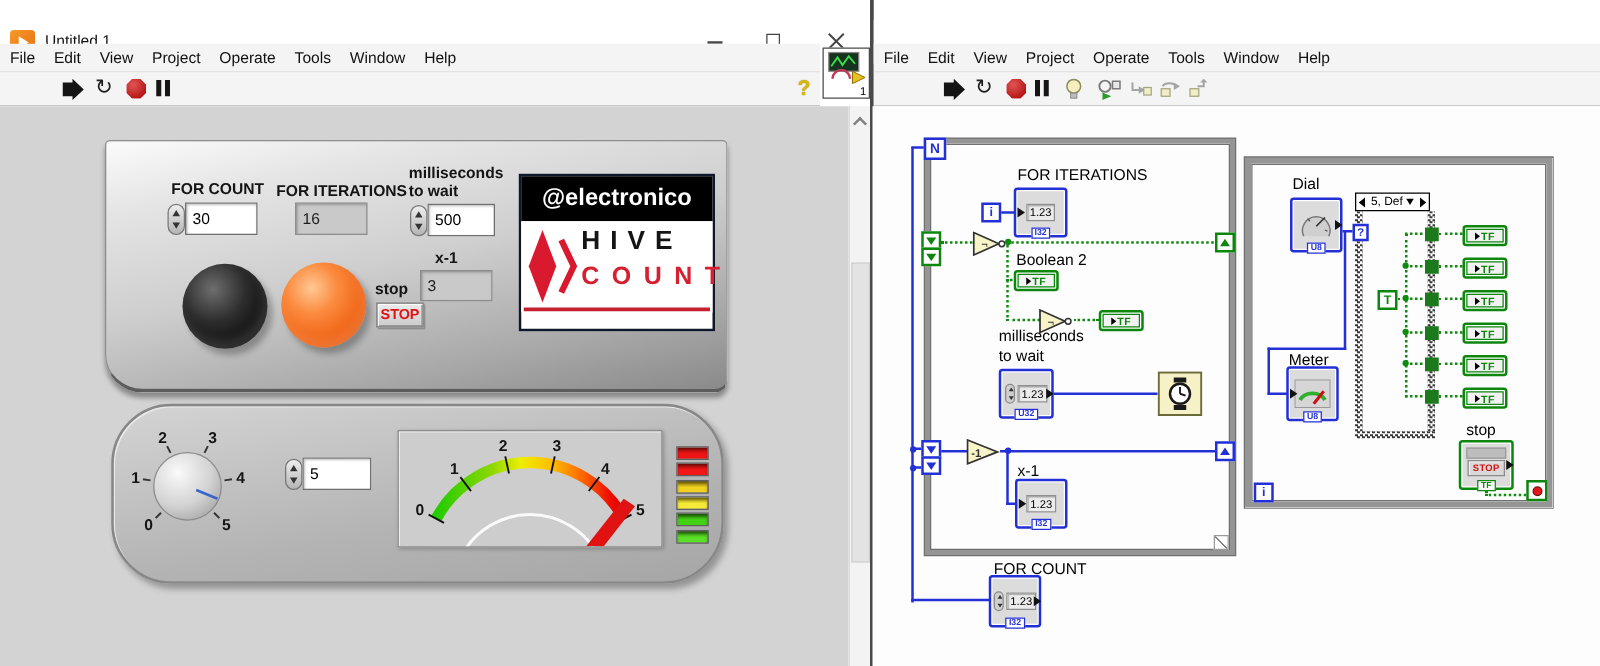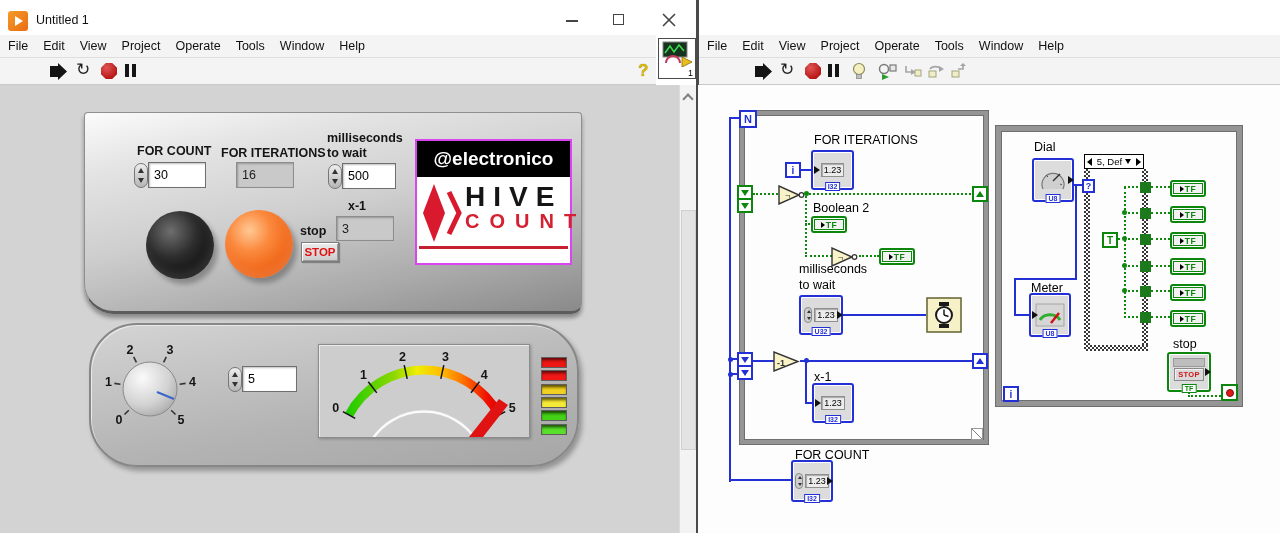--- a/index.html
+++ b/index.html
@@ -1,21 +1,21 @@
 <!DOCTYPE html>
 <html><head>
 <meta charset="utf-8">
 <style>
   * { box-sizing: border-box; margin:0; padding:0; }
   html,body { width:1280px; height:533px; overflow:hidden; font-family:"Liberation Sans",sans-serif; }
   .screen { position:relative; width:1280px; height:533px; background:#fff; overflow:hidden; }
   .abs { position:absolute; }
 
   
-  .titlebar { position:absolute; top:3px; height:35px; background:#fff; }
+  .titlebar { position:absolute; top:16px; height:35px; background:#fff; }
   .menubar  { position:absolute; top:35px; height:23px; background:#f4f4f4; border-bottom:1px solid #dedede;
               display:flex; align-items:center; gap:15px; padding-left:8px; }
   .toolbar  { position:absolute; top:58px; height:27px; background:#f4f4f4; border-bottom:1px solid #c9c9c9; }
   .menu-item { font-size:12.5px; color:#111; cursor:default; }
   .win-title { position:absolute; top:10px; font-size:12.5px; color:#111; white-space:nowrap; }
   .lv-icon { position:absolute; width:20px; height:20px; border-radius:3px;
              background:linear-gradient(135deg,#f59a28,#e96d12); }
   .lv-icon::before { content:""; position:absolute; left:7px; top:5px; width:0; height:0;
              border-left:8px solid #fff; border-top:5px solid transparent; border-bottom:5px solid transparent; }
 
@@ -60,25 +60,25 @@
 
   .led { position:absolute; width:68px; height:68px; border-radius:50%;
          box-shadow:4px 5px 5px rgba(0,0,0,0.28), inset -3px -6px 8px rgba(255,255,255,0.15); }
   .led-black  { background:radial-gradient(circle at 36% 30%,#6e6e6e 0%,#2d2d2d 40%,#0a0a0a 78%,#000 100%); }
   .led-orange { background:radial-gradient(circle at 36% 30%,#ffc894 0%,#fb8a3e 32%,#ee5f10 70%,#c74c07 100%); }
 
   .stop-btn { position:absolute; background:linear-gradient(#ececec,#cbcbcb); border:1px solid #7d7d7d;
               box-shadow:inset 1px 1px 0 #fff, inset -1px -1px 0 #9a9a9a, 1px 1px 1px rgba(0,0,0,0.3);
               color:#e01212; font-weight:700; font-size:11.5px; display:flex; align-items:center; justify-content:center; }
 
-  .logo { position:absolute; left:415px; top:139px; width:157px; height:126px; border:2px solid #d946ef; background:#fff; }
+  .logo { position:absolute; left:415px; top:139px; width:157px; height:126px; border:2px solid #0f172a; background:#fff; }
   .logo-head { height:36px; background:#000; color:#fff; display:flex; align-items:center; justify-content:center;
                font-size:19px; font-weight:800; letter-spacing:0; }
   .logo-body { position:relative; height:73px; background:#fff; }
-  .logo-word1 { position:absolute; left:48px; top:4px; font-size:28px; font-weight:900; letter-spacing:8px; color:#151515; }
+  .logo-word1 { position:absolute; left:48px; top:4px; font-size:21px; font-weight:900; letter-spacing:8px; color:#151515; }
   .logo-word2 { position:absolute; left:48px; top:33px; font-size:20px; font-weight:600; letter-spacing:10px; color:#d42030; }
   .logo-underline { position:absolute; left:2px; right:2px; bottom:1px; height:3px; background:#c62030; }
 
   .meter-box { position:absolute; left:318px; top:344px; width:212px; height:94px; background:#cdcdcd;
                border:1px solid #8c8c8c; box-shadow:inset 1px 1px 0 #ececec, 1px 1px 3px rgba(0,0,0,0.25); }
   .fp-led-sm { position:absolute; width:26px; height:11px; border:1px solid #5f5f5f;
                box-shadow:inset 0 2px 2px rgba(0,0,0,0.35); }
 
   
   .bd-bg { position:absolute; left:698px; top:85px; width:582px; height:448px; background:#fdfdfd; }

